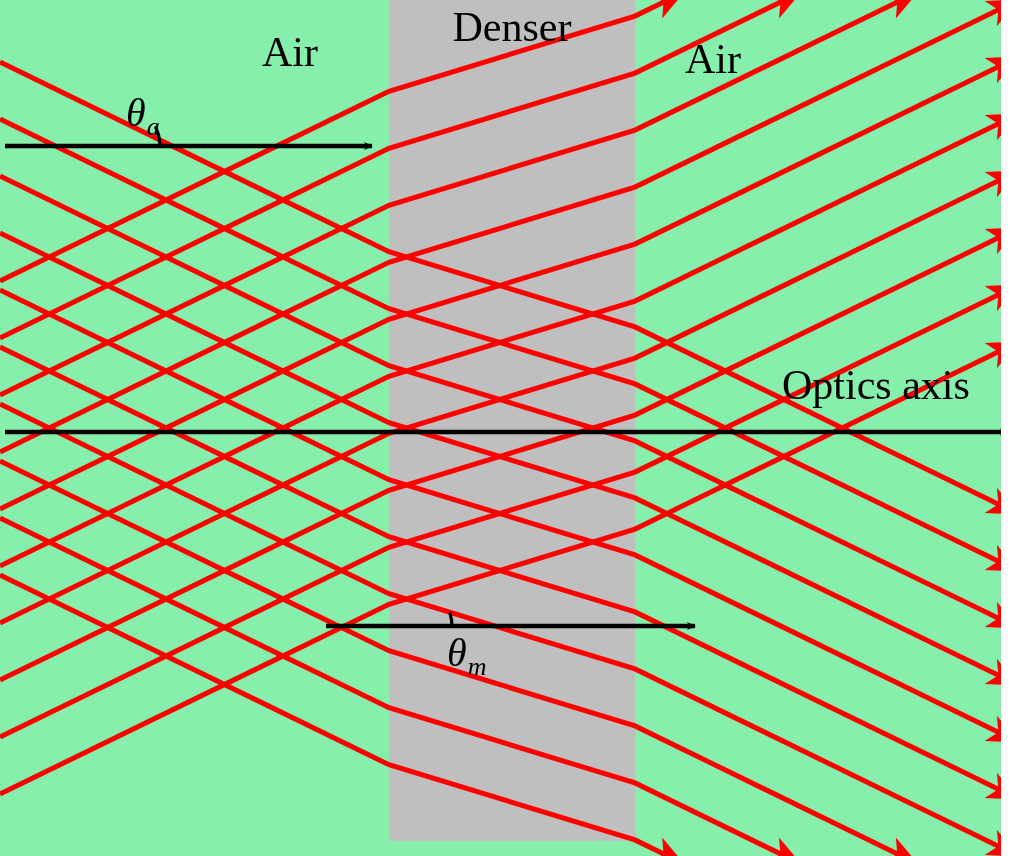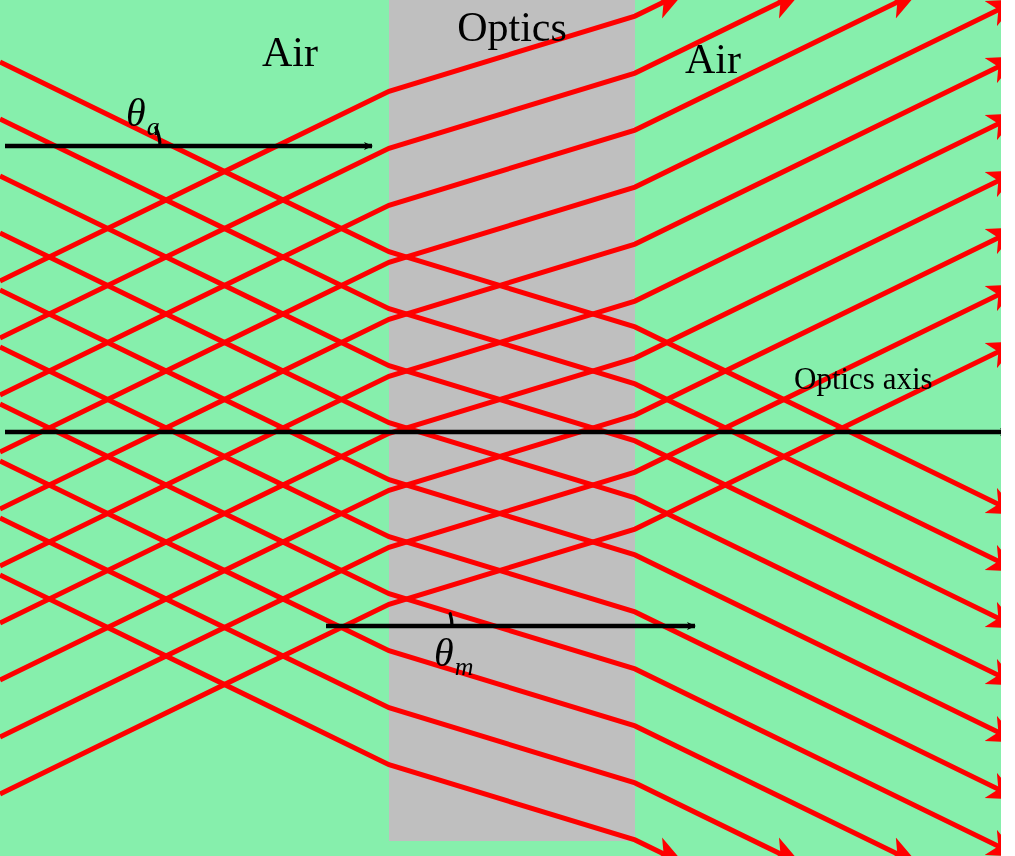--- a/index.html
+++ b/index.html
@@ -30,22 +30,21 @@
     font-family: "Liberation Serif", "DejaVu Serif", serif;
     white-space: nowrap;
     line-height: 1.05;
     user-select: none;
   }
   .label-region {
     font-size: 42px;
     text-align: center;
   }
   .label-axis {
-    font-size: 31px;
-    margin-left: 12px;
+    font-size: 42px;
   }
   .label-angle {
     font-size: 40px;
     font-style: italic;
   }
   .label-angle .sub {
     font-size: 26px;
     font-style: italic;
     vertical-align: sub;
     margin-left: 1px;
@@ -103,32 +102,32 @@
           <path d="M452.00,626.00 A42,42 0 0 0 450.16,613.72" fill="none" stroke="#000000" stroke-width="3.2" stroke-linecap="round"></path>
         </g>
     </g>
   </svg>
 
   <div class="label label-region" style="left:230px; top:30px; width:120px;">
     <span>Air</span>
   </div>
 
   <div class="label label-region" style="left:392px; top:5px; width:240px;">
-    <div>Optics</div>
+    <div>Denser</div>
   </div>
 
   <div class="label label-region" style="left:653px; top:37px; width:120px;">
     <span>Air</span>
   </div>
 
   <div class="label label-axis" style="left:782px; top:363px;">
     <span>Optics axis</span>
   </div>
 
   <div class="label label-angle" style="left:126px; top:92px;">
     <span>θ</span><span class="sub">a</span>
   </div>
 
-  <div class="label label-angle" style="left:434px; top:632px;">
+  <div class="label label-angle" style="left:447px; top:632px;">
     <span>θ</span><span class="sub">m</span>
   </div>
 
 </div>
 
 </body></html>

